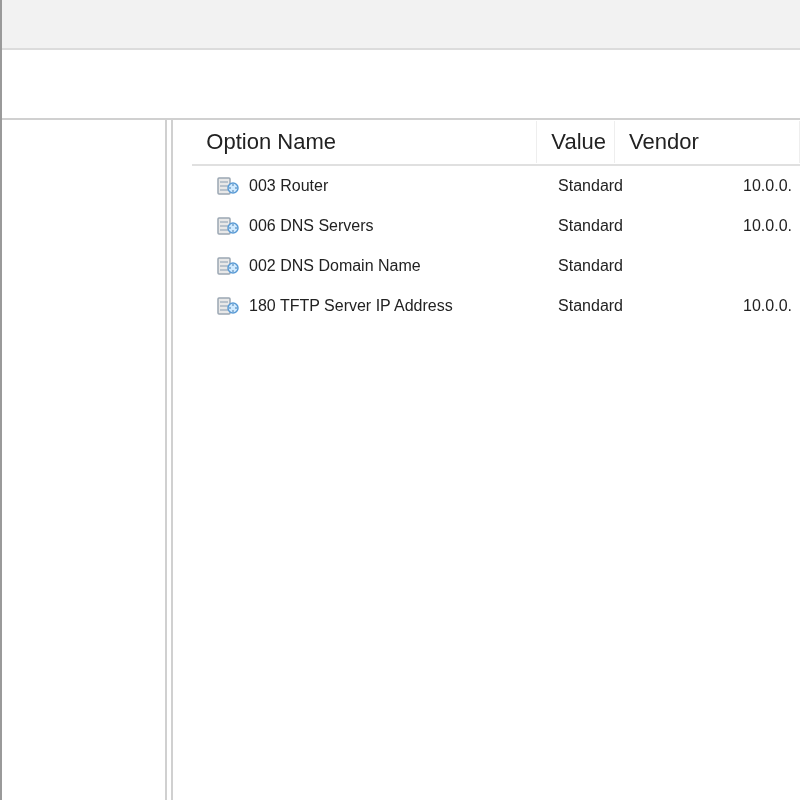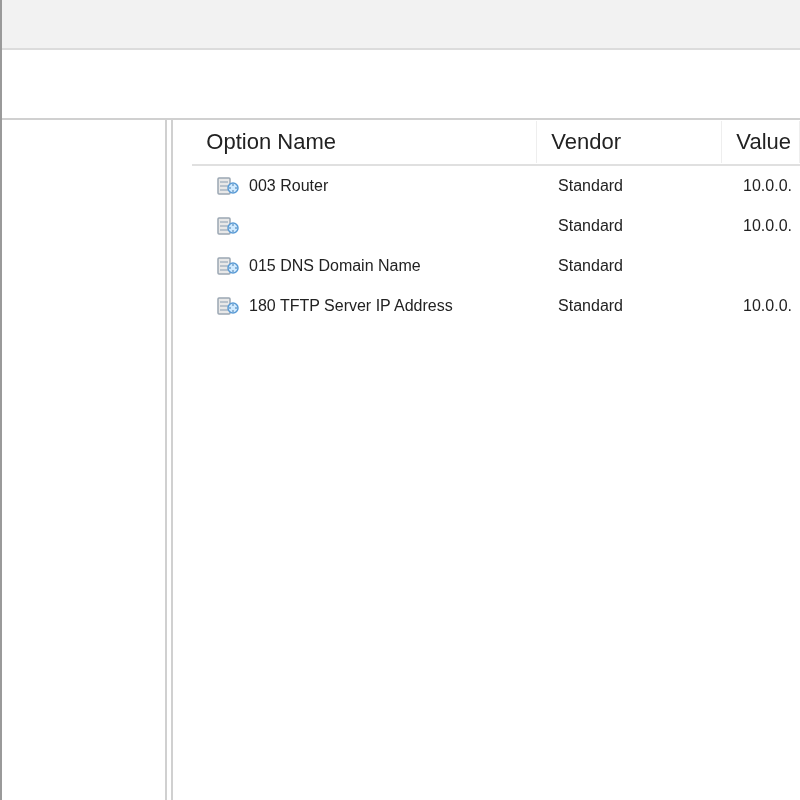--- a/index.html
+++ b/index.html
@@ -107,26 +107,26 @@
 
   <div class="content-area">
     <div class="left-pane"></div>
 
     <div class="right-pane">
 
       <div class="list-header">
         <div class="col-header col-option">
           <span>Option Name</span>
         </div>
+        <div class="col-header col-value">
+          <span>Value</span>
+        </div>
         <div class="col-header col-vendor">
           <span>Vendor</span>
         </div>
-        <div class="col-header col-value">
-          <span>Value</span>
-        </div>
       </div>
 
       <div class="list-body">
 
         <div class="row">
           <div class="cell col-option">
             <span class="icon option-icon">
               <svg width="24" height="24" viewBox="0 0 24 24">
                 <rect x="3" y="4" width="12" height="16" rx="1" fill="#e8e8e8" stroke="#9aa6b2" stroke-width="1.5"></rect>
                 <rect x="5" y="7" width="8" height="2" fill="#b8c2cc"></rect>
@@ -157,20 +157,21 @@
                 <rect x="5" y="7" width="8" height="2" fill="#b8c2cc"></rect>
                 <rect x="5" y="11" width="8" height="2" fill="#b8c2cc"></rect>
                 <rect x="5" y="15" width="8" height="2" fill="#b8c2cc"></rect>
                 <circle cx="18" cy="14" r="5" fill="#cfeaff" stroke="#5a9bd5" stroke-width="1.5"></circle>
                 <circle cx="18" cy="11" r="0.8" fill="#3a6fa0"></circle>
                 <circle cx="18" cy="17" r="0.8" fill="#3a6fa0"></circle>
                 <circle cx="15" cy="14" r="0.8" fill="#3a6fa0"></circle>
                 <circle cx="21" cy="14" r="0.8" fill="#3a6fa0"></circle>
               </svg>
             </span>
+            <span>006 DNS Servers</span>
           </div>
           <div class="cell col-vendor">
               <span>Standard</span>
             </div>
           <div class="cell col-value">
               <span>10.0.0.</span>
             </div>
         </div>
 
         <div class="row">
@@ -181,21 +182,21 @@
                 <rect x="5" y="7" width="8" height="2" fill="#b8c2cc"></rect>
                 <rect x="5" y="11" width="8" height="2" fill="#b8c2cc"></rect>
                 <rect x="5" y="15" width="8" height="2" fill="#b8c2cc"></rect>
                 <circle cx="18" cy="14" r="5" fill="#cfeaff" stroke="#5a9bd5" stroke-width="1.5"></circle>
                 <circle cx="18" cy="11" r="0.8" fill="#3a6fa0"></circle>
                 <circle cx="18" cy="17" r="0.8" fill="#3a6fa0"></circle>
                 <circle cx="15" cy="14" r="0.8" fill="#3a6fa0"></circle>
                 <circle cx="21" cy="14" r="0.8" fill="#3a6fa0"></circle>
               </svg>
             </span>
-            <span>015 DNS Domain Name</span>
+            <span>002 DNS Domain Name</span>
           </div>
           <div class="cell col-vendor">
               <span>Standard</span>
             </div>
         </div>
 
         <div class="row">
           <div class="cell col-option">
             <span class="icon option-icon">
               <svg width="24" height="24" viewBox="0 0 24 24">

